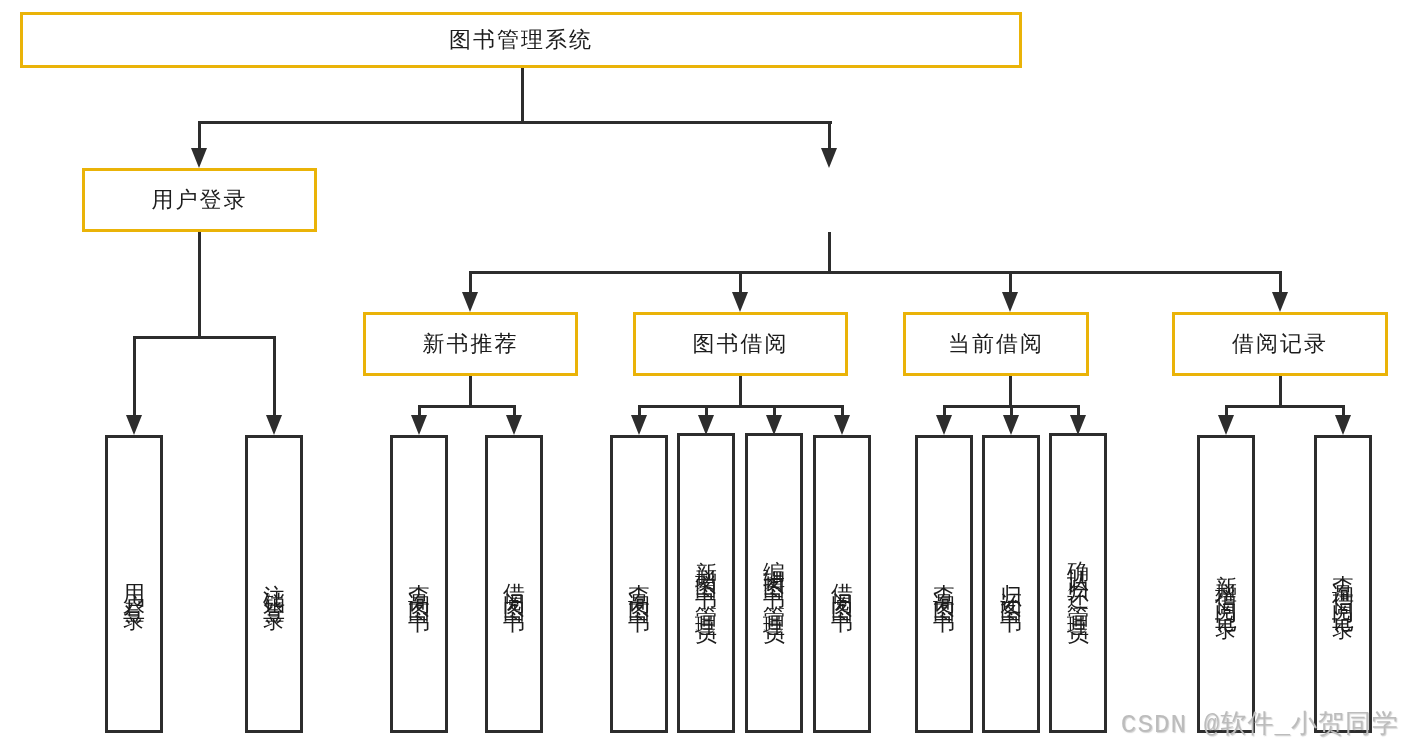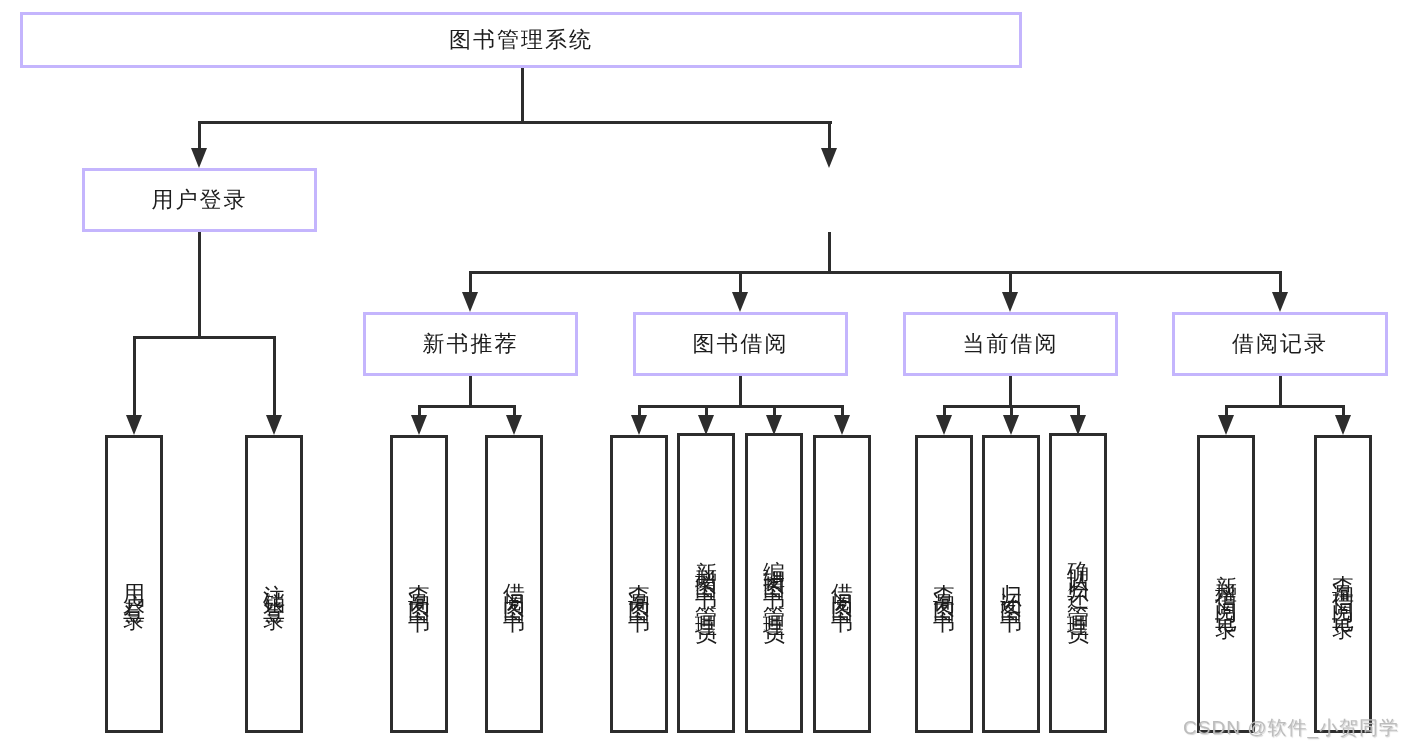--- a/index.html
+++ b/index.html
@@ -12,21 +12,21 @@
     position: relative;
     width: 1405px;
     height: 747px;
     background: #ffffff;
     overflow: hidden;
   }
   
   .hbox {
     position: absolute;
     box-sizing: border-box;
-    border: 3px solid #c4b5fd;
+    border: 3px solid #eab308;
     background: #ffffff;
     display: flex;
     align-items: center;
     justify-content: center;
     font-size: 22px;
     letter-spacing: 2px;
     color: #1c1c1c;
     white-space: nowrap;
   }
   
@@ -56,26 +56,27 @@
     width: 0;
     height: 0;
     border-left: 8px solid transparent;
     border-right: 8px solid transparent;
     border-top: 20px solid #2d2d2d;
   }
   .watermark {
     position: absolute;
     right: 6px;
     bottom: 6px;
-    font-size: 19px;
+    font-size: 26px;
     color: #bcbcbc;
     letter-spacing: 1px;
     z-index: 10;
     text-shadow: 1px 1px 1px rgba(130,130,130,0.35);
     white-space: nowrap;
+    font-family: Liberation Mono, monospace;
   }
 </style>
 </head>
 <body>
 
 <div class="canvas">
 
   <div class="hbox" style="left:20px; top:12px; width:1002px; height:56px;">图书管理系统</div>
 
   <div class="line" style="left:521px; top:68px; width:3px; height:54px;"></div>
@@ -100,21 +101,21 @@
   <div class="arrow" style="left:462px; top:292px;"></div>
   <div class="line" style="left:739px; top:271px; width:3px; height:25px;"></div>
   <div class="arrow" style="left:732px; top:292px;"></div>
   <div class="line" style="left:1009px; top:271px; width:3px; height:25px;"></div>
   <div class="arrow" style="left:1002px; top:292px;"></div>
   <div class="line" style="left:1279px; top:271px; width:3px; height:25px;"></div>
   <div class="arrow" style="left:1272px; top:292px;"></div>
 
   <div class="hbox" style="left:363px; top:312px; width:215px; height:64px;">新书推荐</div>
   <div class="hbox" style="left:633px; top:312px; width:215px; height:64px;">图书借阅</div>
-  <div class="hbox" style="left:903px; top:312px; width:215px; height:64px;">当前借阅</div>
+  <div class="hbox" style="left:903px; top:312px; width:186px; height:64px;">当前借阅</div>
   <div class="hbox" style="left:1172px; top:312px; width:216px; height:64px;">借阅记录</div>
 
   <div class="line" style="left:469px; top:376px; width:3px; height:31px;"></div>
   <div class="line" style="left:418px; top:405px; width:98px; height:3px;"></div>
   <div class="line" style="left:418px; top:405px; width:3px; height:14px;"></div>
   <div class="arrow" style="left:411px; top:415px;"></div>
   <div class="line" style="left:513px; top:405px; width:3px; height:14px;"></div>
   <div class="arrow" style="left:506px; top:415px;"></div>
 
   <div class="line" style="left:739px; top:376px; width:3px; height:31px;"></div>

